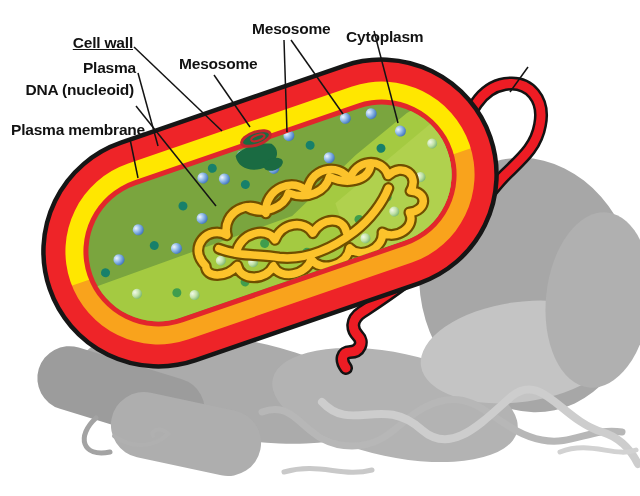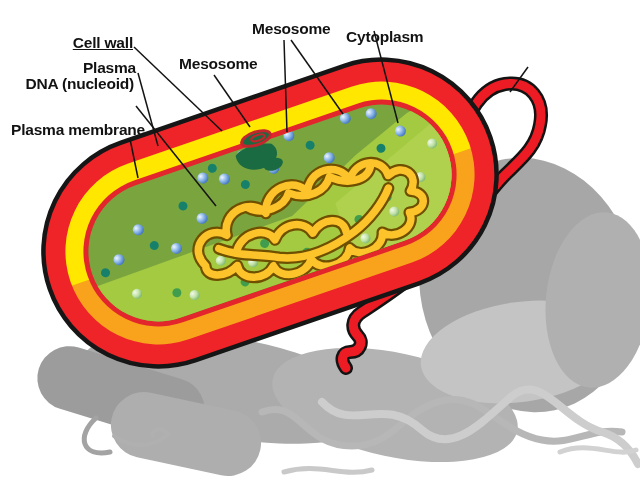--- a/index.html
+++ b/index.html
@@ -139,19 +139,19 @@
     <path d="M 214,75 L 250,127"></path>
     <path d="M 284,40 L 287,132"></path>
     <path d="M 291,40 L 343,114"></path>
     <path d="M 374,31 L 398,123"></path>
     <path d="M 528,67 L 510,92"></path>
   </g>
 </svg>
 
 <div class="lbl r" style="right:507px;top:34px;text-decoration:underline;">Cell wall</div>
 <div class="lbl r" style="right:504px;top:59px;">Plasma</div>
-<div class="lbl r" style="right:506px;top:75px;">DNA (nucleoid)</div>
+<div class="lbl r" style="right:506px;top:81px;">DNA (nucleoid)</div>
 <div class="lbl r" style="right:495px;top:121px;">Plasma membrane</div>
 <div class="lbl" style="left:179px;top:55px;">Mesosome</div>
 <div class="lbl" style="left:252px;top:20px;">Mesosome</div>
 <div class="lbl" style="left:346px;top:12px;margin-top:16px;">Cytoplasm</div>
 
 </div>
 
 </body></html>

